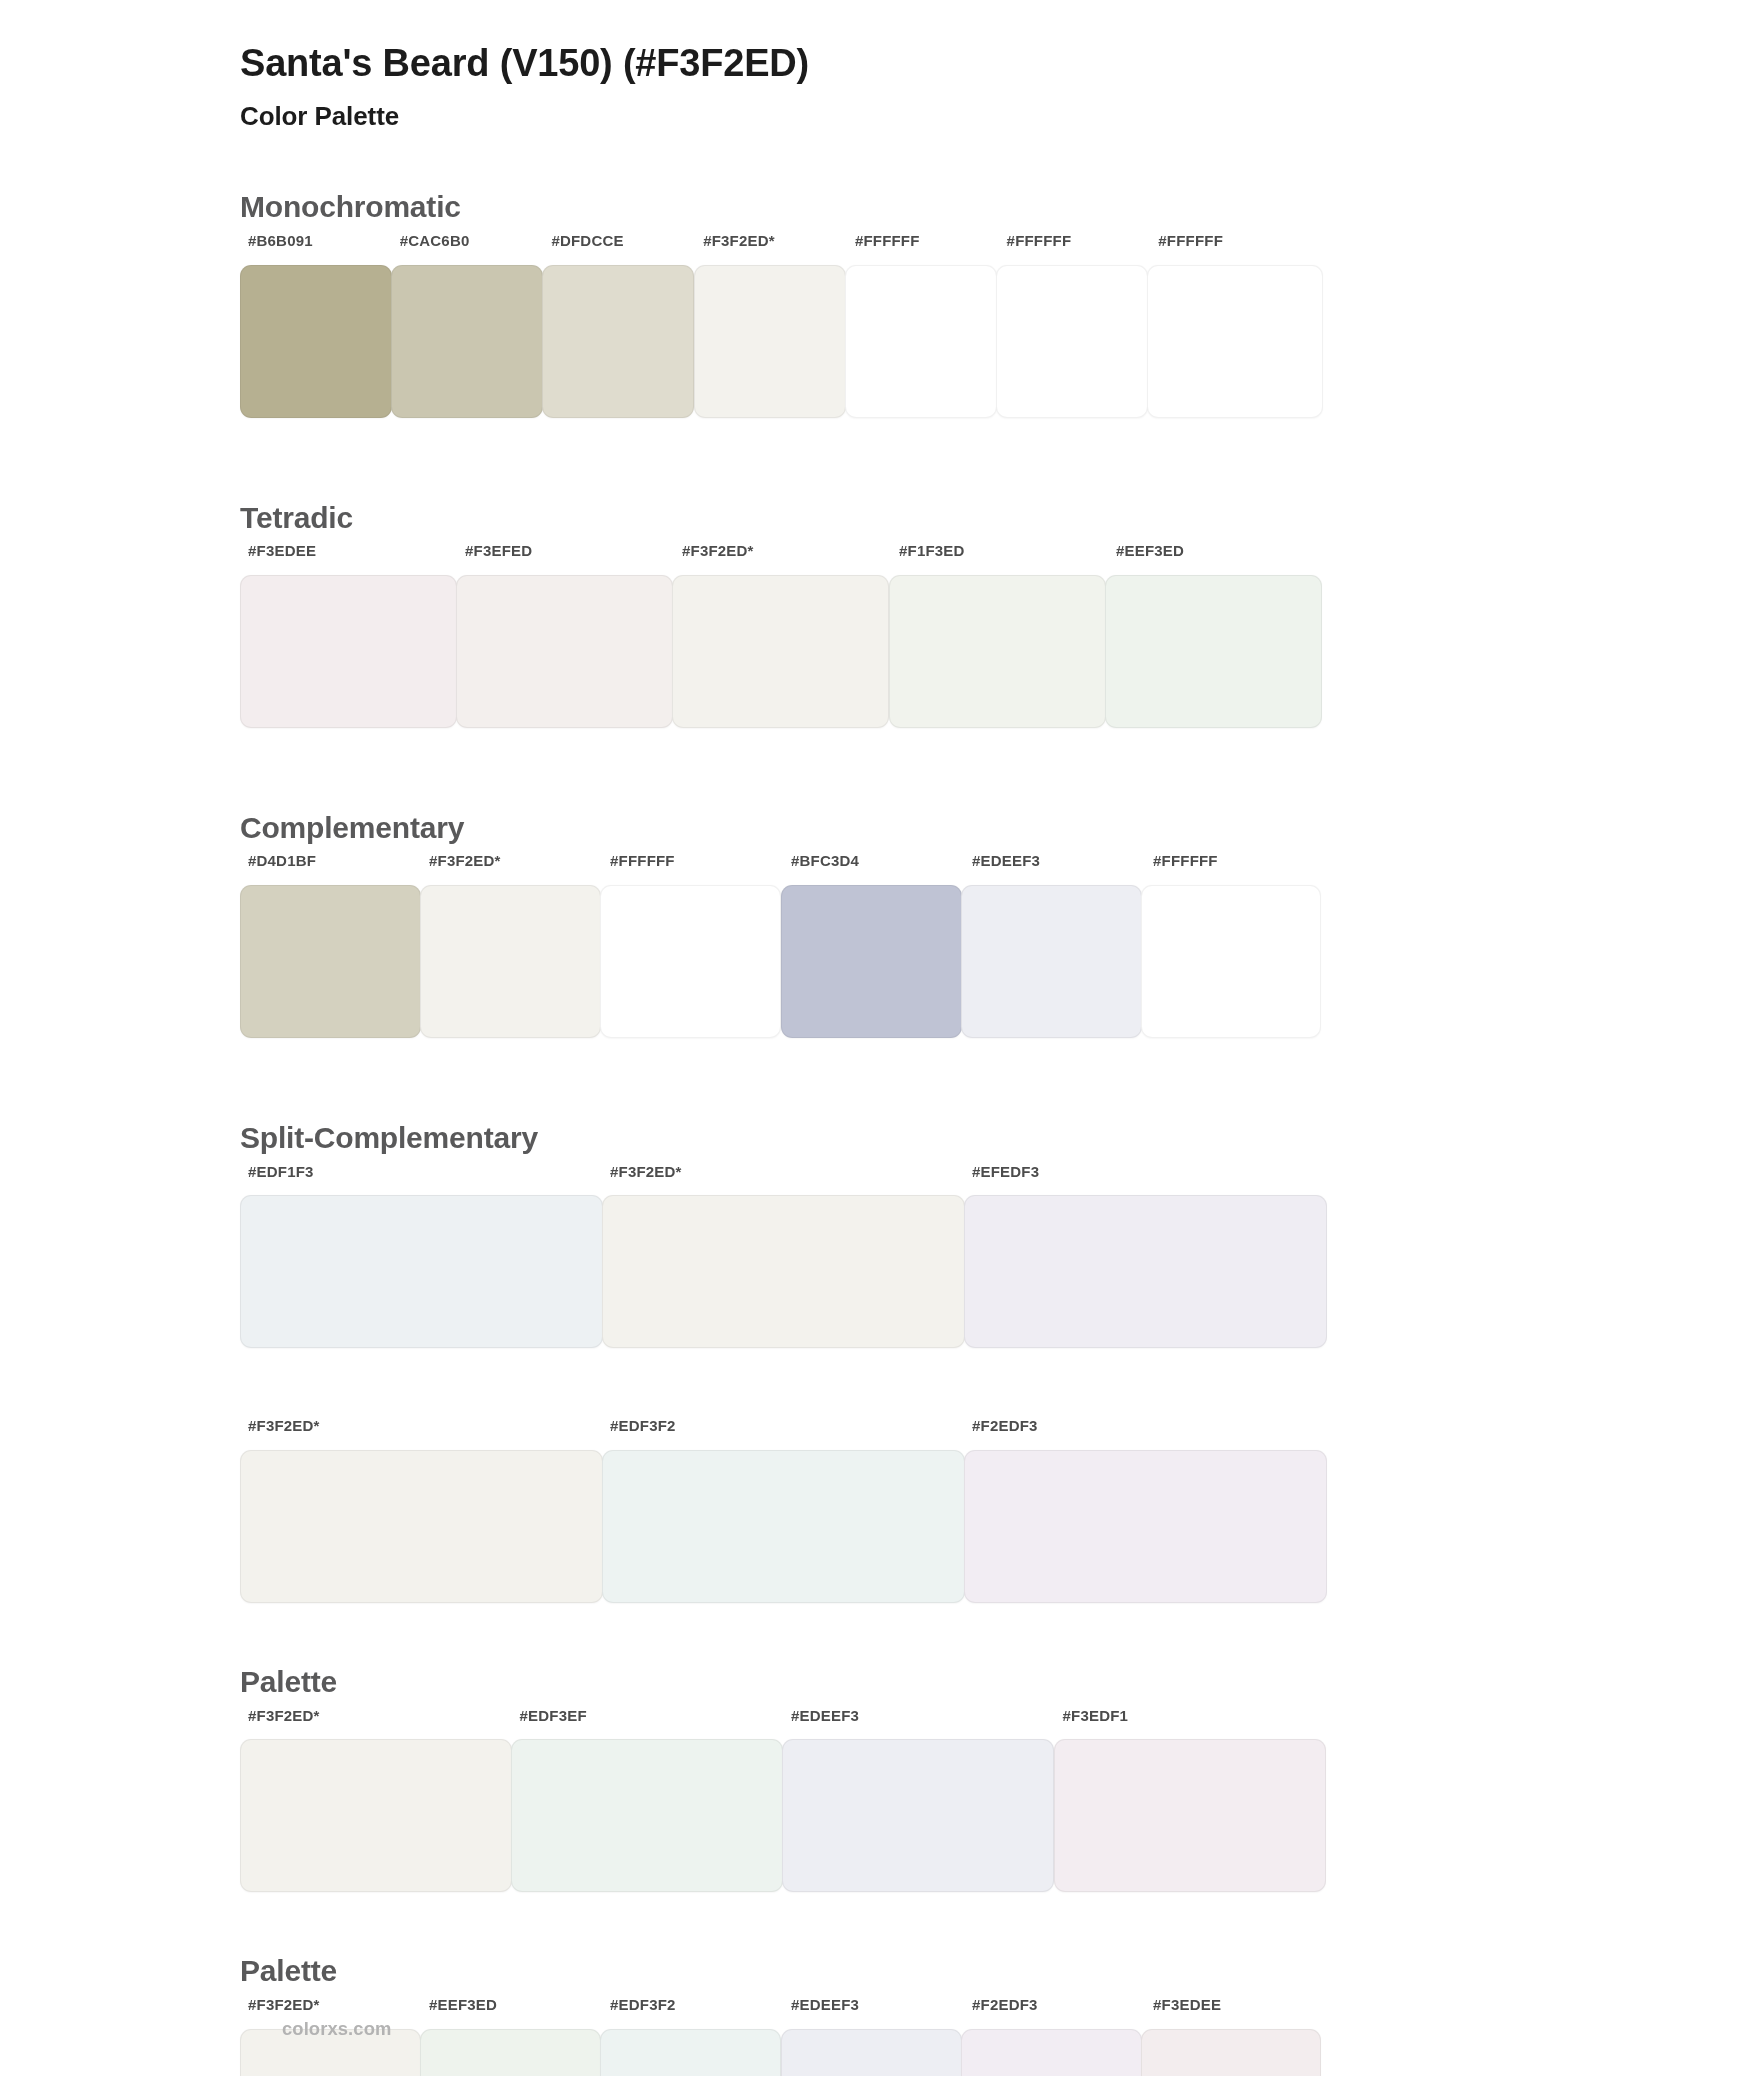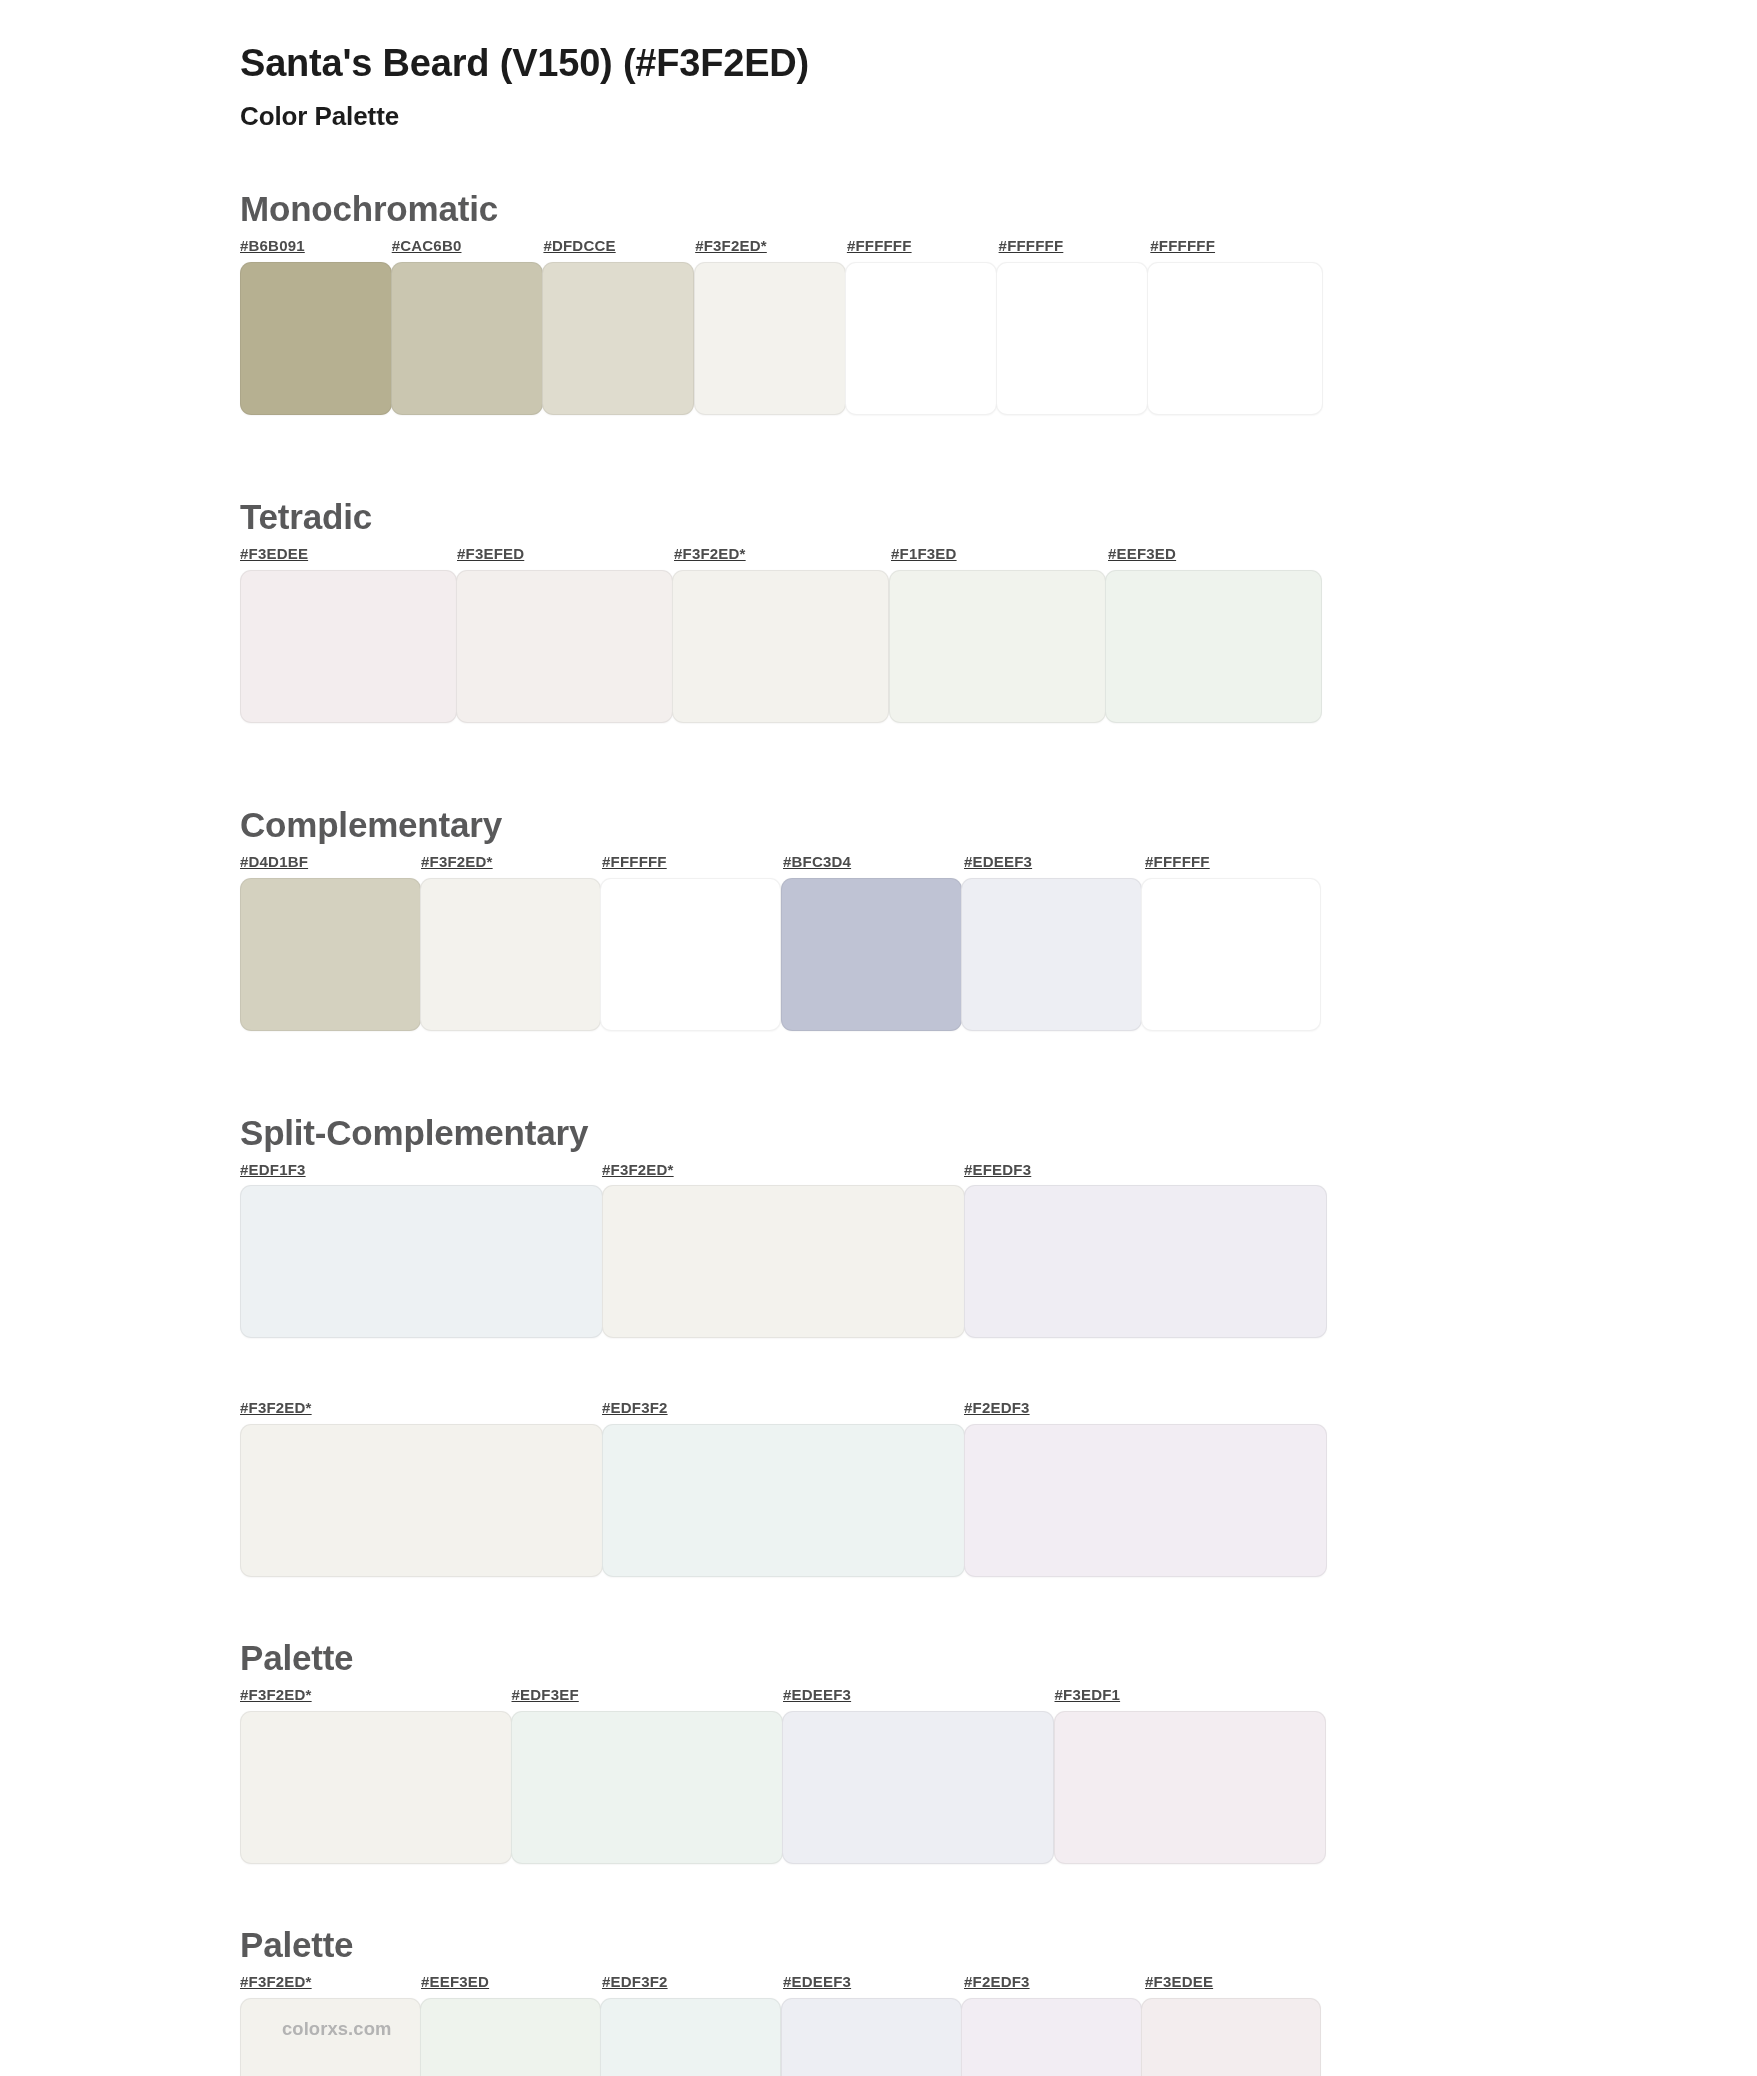--- a/index.html
+++ b/index.html
@@ -39,34 +39,33 @@
     letter-spacing: -0.1px;
     line-height: 1.12;
     margin: 0 0 59px 0;
   }
 
   
   .section {
     margin-bottom: 0;
   }
   .section-heading {
-    font-size: 35px;
+    font-size: 30px;
     font-weight: bold;
     color: #59595a;
     letter-spacing: -0.2px;
     margin: 0 0 9.6px 0;
     line-height: 1.1;
   }
 
   .labels-row {
     display: flex;
     width: 1086px;
-    margin: 0;
+    margin: 8px;
     padding: 0;
-    text-decoration: underline;
   }
   .swatch-label {
     font-size: 15px;
     font-weight: bold;
     color: #4c4c4c;
     letter-spacing: 0.2px;
     line-height: 1.1;
     padding-bottom: 7.2px;
     white-space: nowrap;
   }

